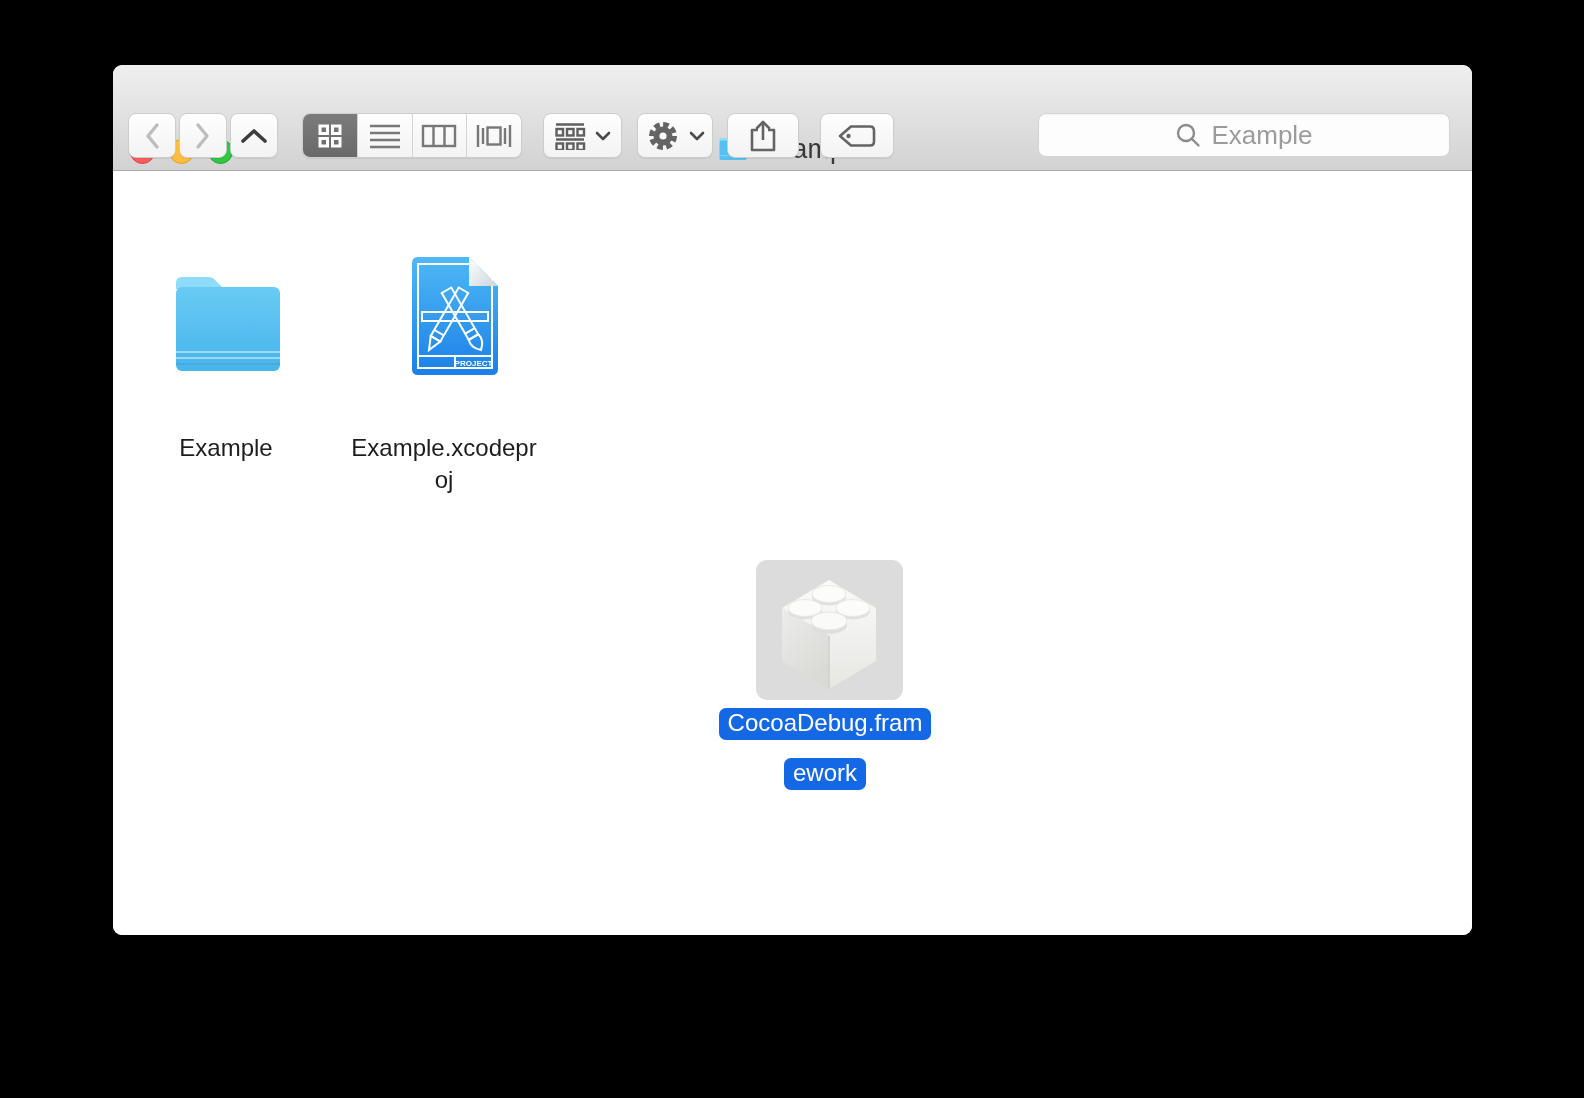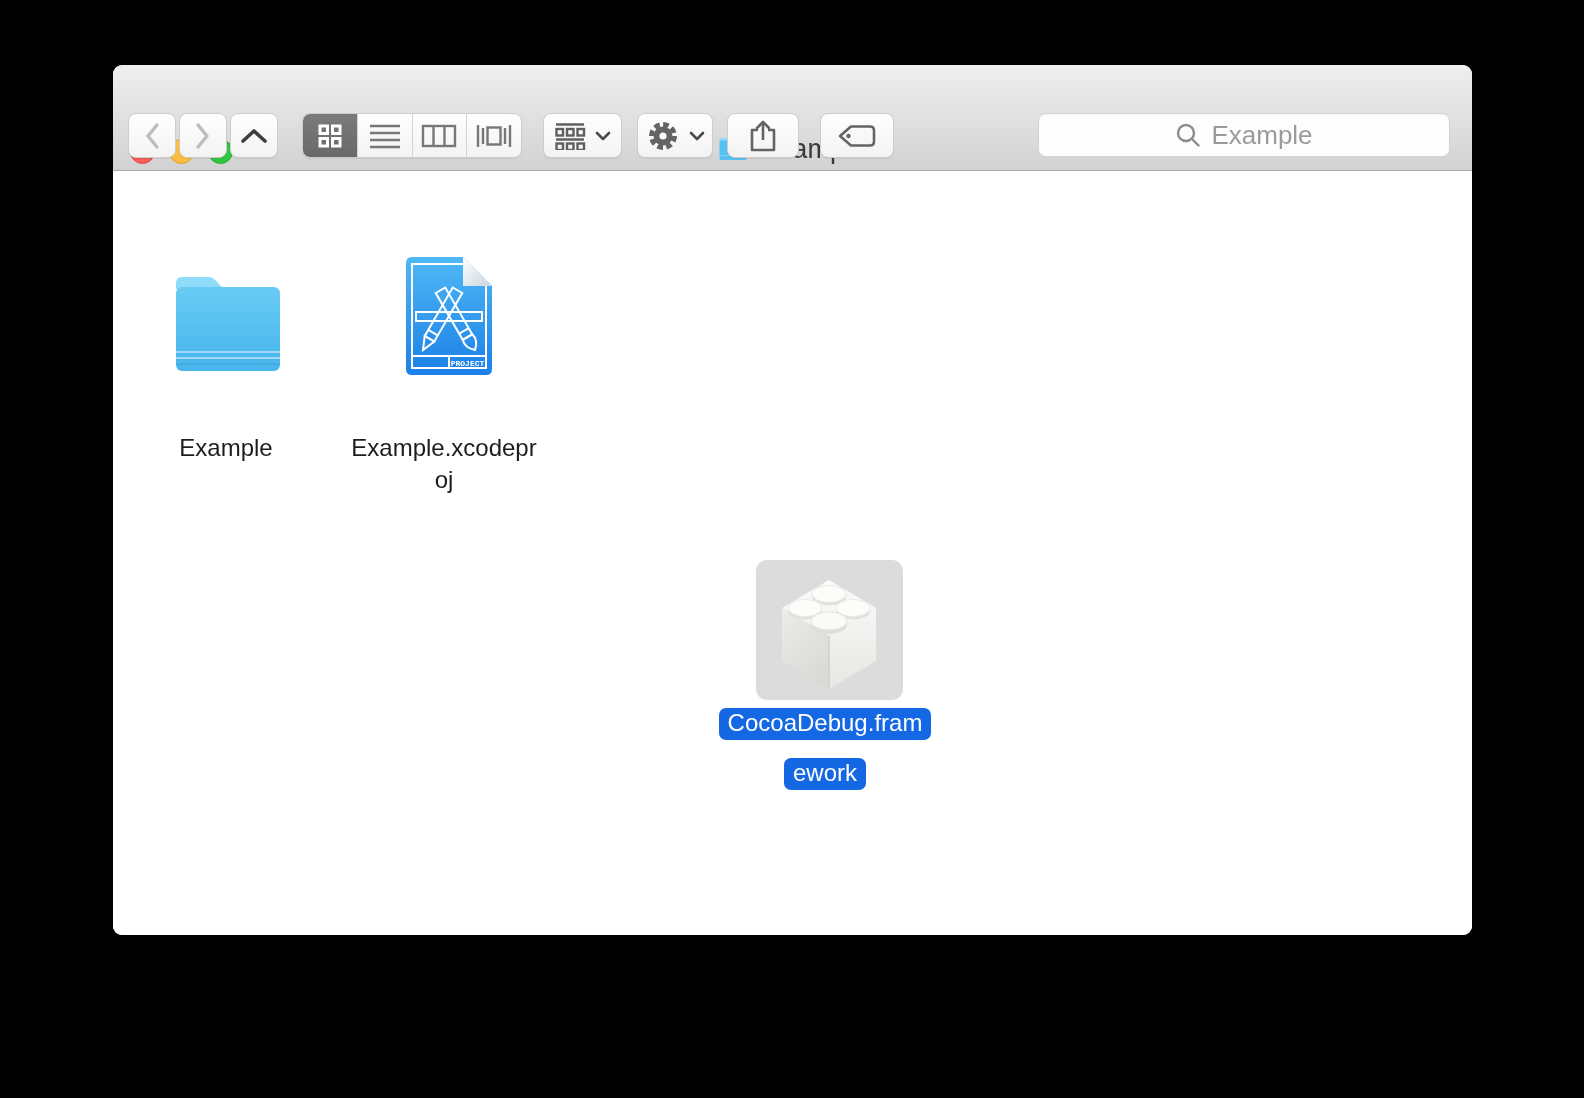--- a/index.html
+++ b/index.html
@@ -244,21 +244,21 @@
           <rect x="8" y="18" width="104" height="84" rx="6" fill="url(#fbody)"></rect>
           <rect x="8" y="82" width="104" height="2" fill="rgba(255,255,255,0.45)"></rect>
           <rect x="8" y="88" width="104" height="2" fill="rgba(255,255,255,0.45)"></rect>
           <rect x="8" y="94" width="104" height="2" fill="rgba(0,0,0,0.05)"></rect>
         </svg>
       </div>
       <div class="file-label" style="left:13px;top:261px;width:200px;">
         <span>Example</span>
       </div>
 
-      <div class="file-item" style="left:290px;top:83px;width:92px;height:124px;font-family:Liberation Mono, monospace;">
+      <div class="file-item" style="left:296px;top:83px;width:92px;height:124px;">
         <svg class="g-icon" width="92" height="124" viewBox="0 0 92 124">
           <defs>
             <linearGradient id="xpage" x1="0" y1="0" x2="0" y2="1">
               <stop offset="0" stop-color="#4fb8f5"></stop>
                 <stop offset="1" stop-color="#1b80e8"></stop>
             </linearGradient>
             <linearGradient id="xfold" x1="0" y1="0" x2="1" y2="1">
               <stop offset="0" stop-color="#ffffff"></stop>
                 <stop offset="1" stop-color="#c9d5dd"></stop>
             </linearGradient>

